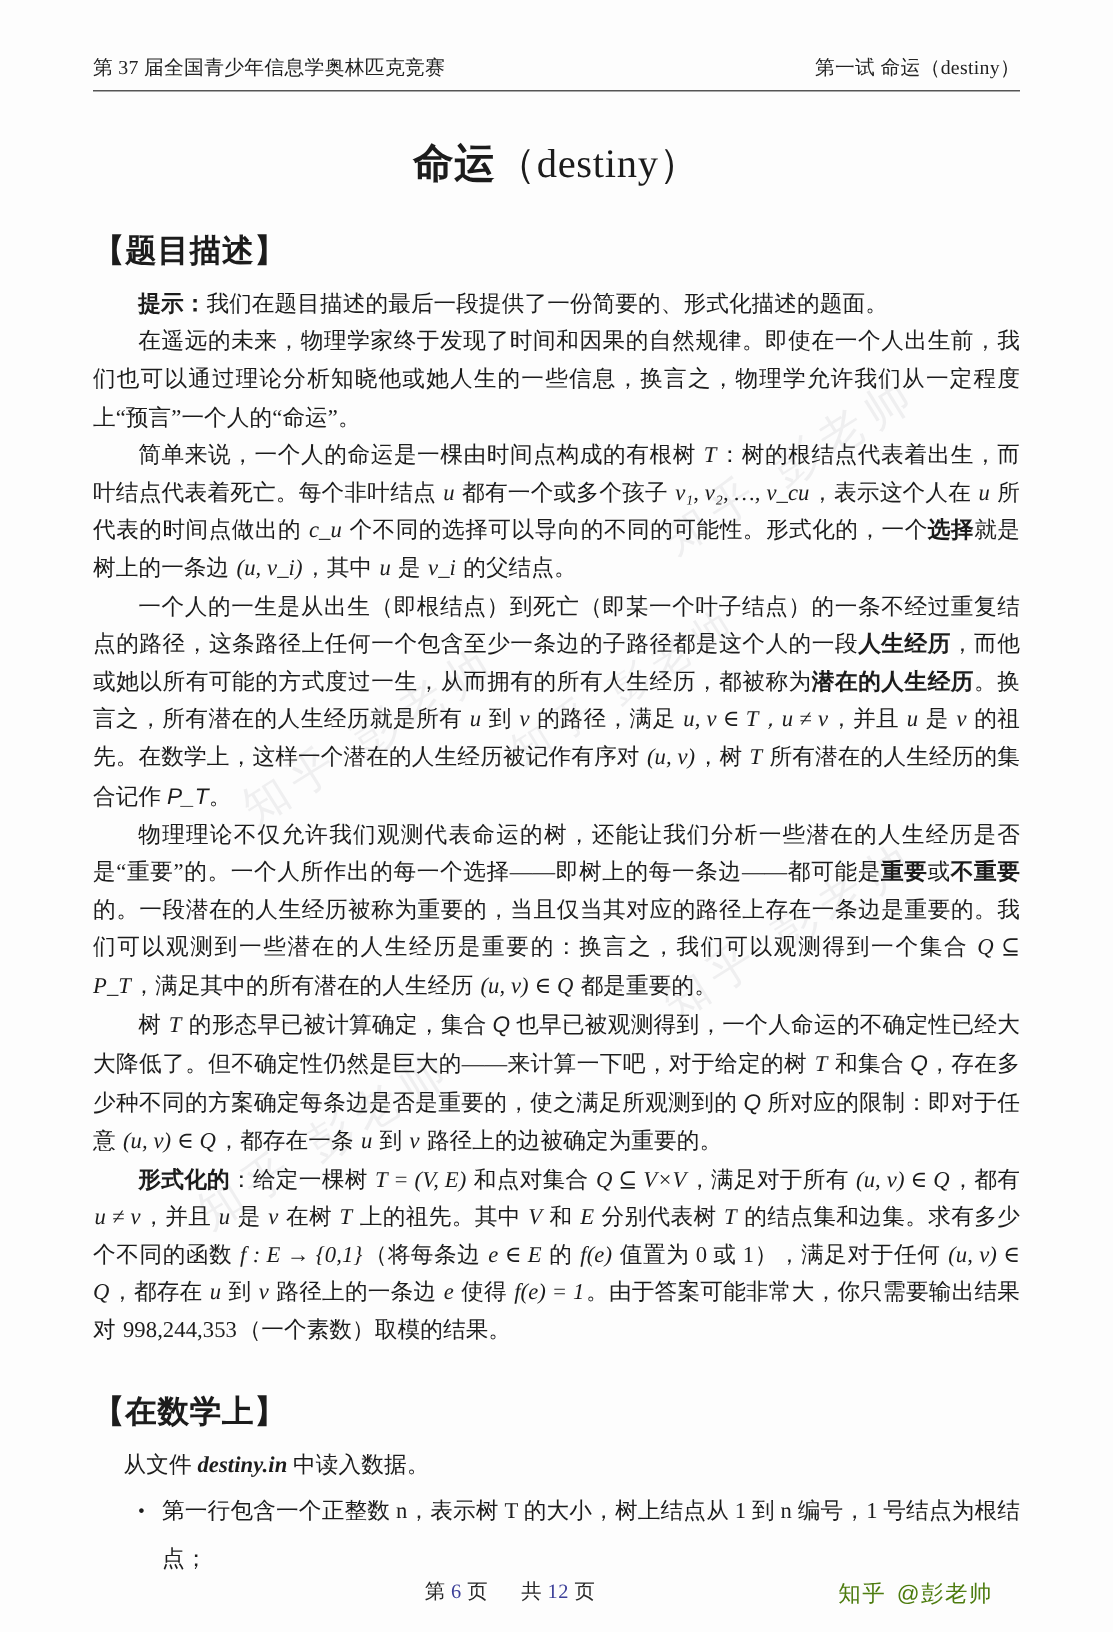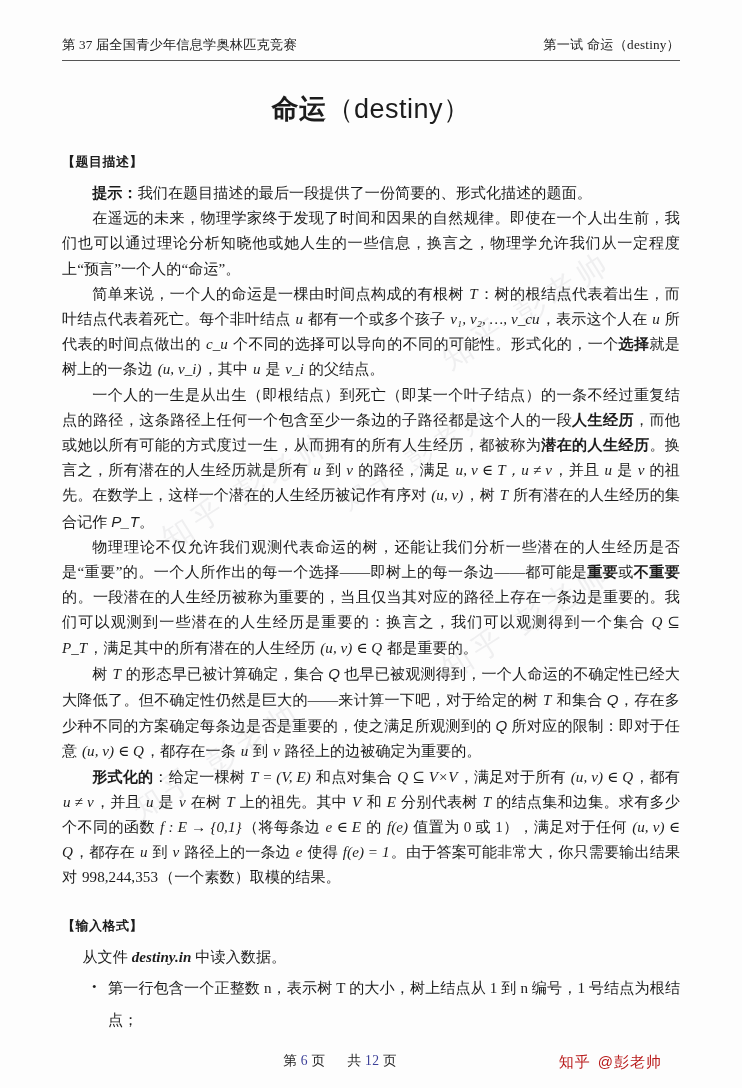--- a/index.html
+++ b/index.html
@@ -42,29 +42,29 @@
   
   .doc-title {
     text-align: center;
     font-size: 27px;
     font-weight: 700;
     margin-top: 30px;
     margin-bottom: 4px;
     letter-spacing: .5px;
   }
   .doc-title .en {
-    font-family: Liberation Sans, sans-serif;
+    font-family: Liberation Serif, serif;
     font-weight: 400;
   }
 
   
   .sec-head {
     font-family: Liberation Sans, sans-serif;
     font-weight: 700;
-    font-size: 13px;
+    font-size: 21px;
     margin-top: 26px;
     margin-bottom: 10px;
     letter-spacing: .5px;
   }
 
   
   p.para {
     margin: 0;
     font-size: 15.1px;
     line-height: 25.2px;
@@ -126,21 +126,21 @@
   .pagenum .num { color: #3b3f98; }
   .pagenum .gap { display: inline-block; width: 22px; }
 
   .zhihu-mark {
     position: absolute;
     right: 18px;
     bottom: -2px;
     display: flex;
     align-items: center;
     gap: 7px;
-    color: #b91c1c;
+    color: #4d7c0f;
     font-size: 15px;
     font-family: "Liberation Sans", "DejaVu Sans", sans-serif;
     letter-spacing: 1px;
     white-space: nowrap;
   }
 
   
   .watermark {
     position: absolute;
     pointer-events: none;
@@ -191,21 +191,21 @@
     <p class="para"><span>简单来说，一个人的命运是一棵由时间点构成的有根树 </span><span class="mathvar">T</span><span>：树的根结点代表着出生，而叶结点代表着死亡。每个非叶结点 </span><span class="mathvar">u</span><span> 都有一个或多个孩子 </span><span class="mathvar">v₁, v₂, …, v_cu</span><span>，表示这个人在 </span><span class="mathvar">u</span><span> 所代表的时间点做出的 </span><span class="mathvar">c_u</span><span> 个不同的选择可以导向的不同的可能性。形式化的，一个</span><span class="b">选择</span><span>就是树上的一条边 </span><span class="mathvar">(u, v_i)</span><span>，其中 </span><span class="mathvar">u</span><span> 是 </span><span class="mathvar">v_i</span><span> 的父结点。</span></p>
 
     <p class="para"><span>一个人的一生是从出生（即根结点）到死亡（即某一个叶子结点）的一条不经过重复结点的路径，这条路径上任何一个包含至少一条边的子路径都是这个人的一段</span><span class="b">人生经历</span><span>，而他或她以所有可能的方式度过一生，从而拥有的所有人生经历，都被称为</span><span class="b">潜在的人生经历</span><span>。换言之，所有潜在的人生经历就是所有 </span><span class="mathvar">u</span><span> 到 </span><span class="mathvar">v</span><span> 的路径，满足 </span><span class="mathvar">u, v ∈ T，u ≠ v</span><span>，并且 </span><span class="mathvar">u</span><span> 是 </span><span class="mathvar">v</span><span> 的祖先。在数学上，这样一个潜在的人生经历被记作有序对 </span><span class="mathvar">(u, v)</span><span>，树 </span><span class="mathvar">T</span><span> 所有潜在的人生经历的集合记作 </span><span class="cal">P_T</span><span>。</span></p>
 
     <p class="para"><span>物理理论不仅允许我们观测代表命运的树，还能让我们分析一些潜在的人生经历是否是“重要”的。一个人所作出的每一个选择——即树上的每一条边——都可能是</span><span class="b">重要</span><span>或</span><span class="b">不重要</span><span>的。一段潜在的人生经历被称为重要的，当且仅当其对应的路径上存在一条边是重要的。我们可以观测到一些潜在的人生经历是重要的：换言之，我们可以观测得到一个集合 </span><span class="mathvar">Q ⊆ P_T</span><span>，满足其中的所有潜在的人生经历 </span><span class="mathvar">(u, v) ∈ Q</span><span> 都是重要的。</span></p>
 
     <p class="para"><span>树 </span><span class="mathvar">T</span><span> 的形态早已被计算确定，集合 </span><span class="cal">Q</span><span> 也早已被观测得到，一个人命运的不确定性已经大大降低了。但不确定性仍然是巨大的——来计算一下吧，对于给定的树 </span><span class="mathvar">T</span><span> 和集合 </span><span class="cal">Q</span><span>，存在多少种不同的方案确定每条边是否是重要的，使之满足所观测到的 </span><span class="cal">Q</span><span> 所对应的限制：即对于任意 </span><span class="mathvar">(u, v) ∈ Q</span><span>，都存在一条 </span><span class="mathvar">u</span><span> 到 </span><span class="mathvar">v</span><span> 路径上的边被确定为重要的。</span></p>
 
     <p class="para"><span class="b">形式化的</span><span>：给定一棵树 </span><span class="mathvar">T = (V, E)</span><span> 和点对集合 </span><span class="mathvar">Q ⊆ V×V</span><span>，满足对于所有 </span><span class="mathvar">(u, v) ∈ Q</span><span>，都有 </span><span class="mathvar">u ≠ v</span><span>，并且 </span><span class="mathvar">u</span><span> 是 </span><span class="mathvar">v</span><span> 在树 </span><span class="mathvar">T</span><span> 上的祖先。其中 </span><span class="mathvar">V</span><span> 和 </span><span class="mathvar">E</span><span> 分别代表树 </span><span class="mathvar">T</span><span> 的结点集和边集。求有多少个不同的函数 </span><span class="mathvar">f : E → {0,1}</span><span>（将每条边 </span><span class="mathvar">e ∈ E</span><span> 的 </span><span class="mathvar">f(e)</span><span> 值置为 0 或 1），满足对于任何 </span><span class="mathvar">(u, v) ∈ Q</span><span>，都存在 </span><span class="mathvar">u</span><span> 到 </span><span class="mathvar">v</span><span> 路径上的一条边 </span><span class="mathvar">e</span><span> 使得 </span><span class="mathvar">f(e) = 1</span><span>。由于答案可能非常大，你只需要输出结果对 </span><span class="mathup">998,244,353</span><span>（一个素数）取模的结果。</span></p>
 
-    <div class="sec-head">【输入格式】</div>
+    <div class="sec-head">【在数学上】</div>
 
     <p class="para hang"><span>从文件 </span><span class="b it">destiny.in</span><span> 中读入数据。</span></p>
 
     <ul class="blist">
       <li>第一行包含一个正整数 n，表示树 T 的大小，树上结点从 1 到 n 编号，1 号结点为根结点；</li>
     </ul>
 
   </div>
 
   <div class="footer">

